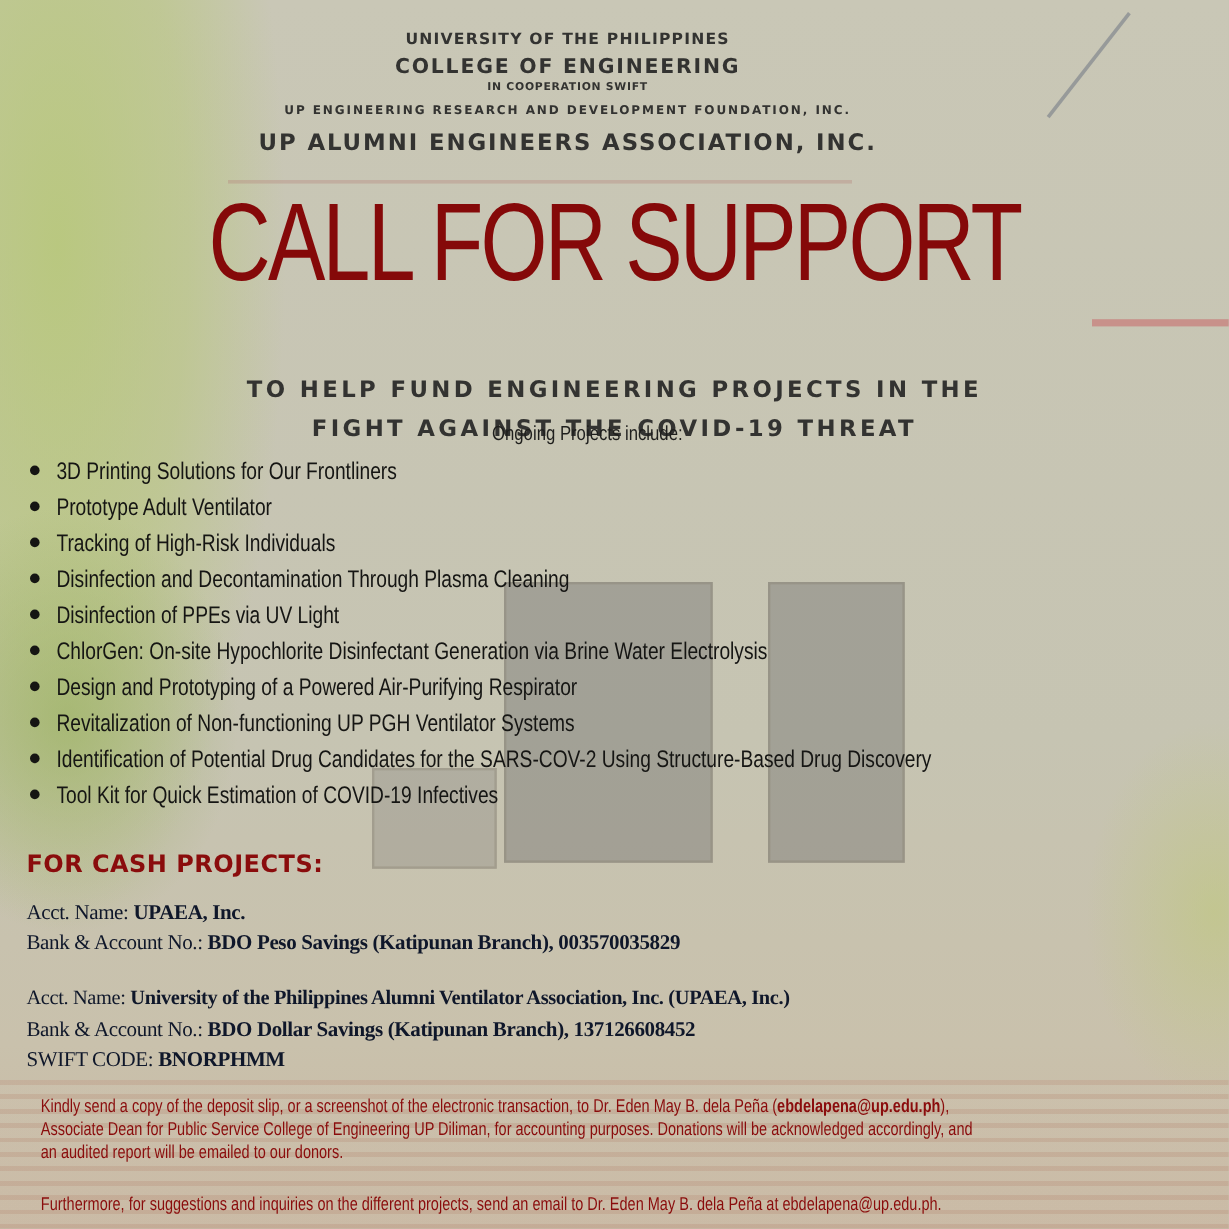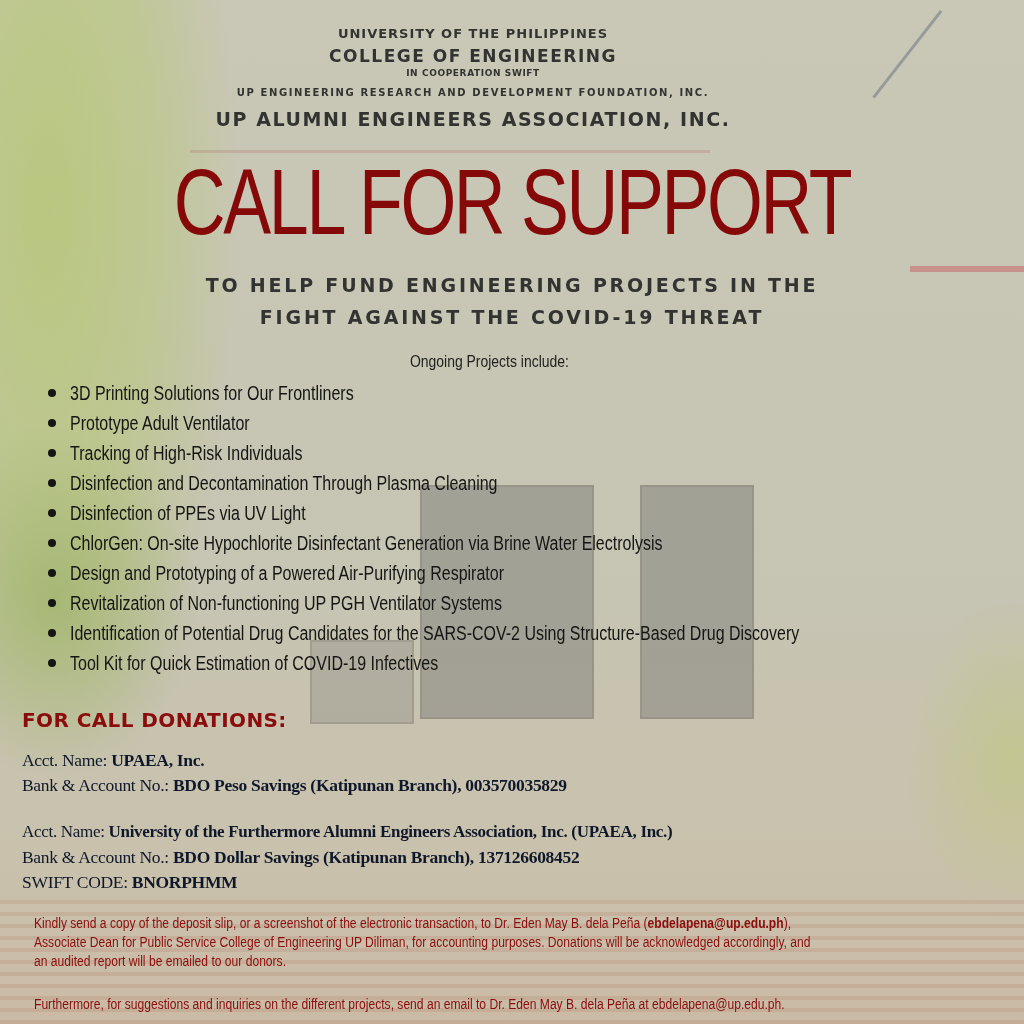--- a/index.html
+++ b/index.html
@@ -33,28 +33,28 @@
   .hdr-coe { top: 46px; font-size: 17px; letter-spacing: 1.5px; }
   .hdr-coop { top: 68px; font-size: 9px; letter-spacing: 0.6px; }
   .hdr-uperdfi { top: 87px; font-size: 10px; letter-spacing: 1.6px; }
   .hdr-upaea { top: 108px; font-size: 19px; letter-spacing: 1.6px; }
 
   .title { position: absolute; left: 0; top: 150px; width: 1024px; text-align: center;
     color: #850909; font-family: "Liberation Sans Narrow", "Liberation Sans", sans-serif;
     font-size: 92px; line-height: 104px; letter-spacing: -3px; transform: scaleX(0.78); transform-origin: 512px 0; font-weight: normal; }
 
   .subtitle { position: absolute; left: 0; width: 1024px; text-align: center; color: #333331;
-    font-family: "DejaVu Sans", sans-serif; font-weight: bold; font-size: 19px; letter-spacing: 2.8px; }
+    font-family: "DejaVu Sans", sans-serif; font-weight: bold; font-size: 19px; letter-spacing: 2.8px; margin-top: 40px; }
   .sub1 { top: 274px; }
   .sub2 { top: 306px; }
 
   .ongoing { position: absolute; left: 410px; top: 352px; font-size: 17px; color: #1f1f1d;
     font-family: "Liberation Sans", sans-serif; transform: scaleX(0.82); transform-origin: left top; }
 
-  .projects { position: absolute; left: 48px; top: 378px; margin: 0; padding: 0; list-style: none; }
+  .projects { position: absolute; left: 25px; top: 378px; margin: 0; padding: 0; list-style: none; }
   .projects li { height: 30px; line-height: 30px; font-size: 20px; color: #151513; white-space: nowrap; position: relative; }
   .projects li .bullet { display: inline-block; width: 8px; height: 8px; border-radius: 50%; background: #151513; vertical-align: middle; margin-right: 14px; position: relative; top: -2px; }
   .projects li .txt { display: inline-block; transform: scaleX(0.80); transform-origin: left center; }
 
   .cash-title { position: absolute; left: 22px; top: 708px; color: #8a0c0c; font-weight: bold; font-size: 20px; letter-spacing: 0.4px; font-family: "DejaVu Sans", sans-serif; }
 
   .acct { position: absolute; left: 22px; color: #0f172a; font-size: 17.5px; white-space: nowrap; font-family: Liberation Serif, serif; }
   .acct .lbl { font-weight: normal; letter-spacing: -0.3px; }
   .acct .val { font-weight: bold; letter-spacing: -0.3px; }
   .a1 { top: 750px; } .a2 { top: 775px; } .a3 { top: 822px; } .a4 { top: 847px; } .a5 { top: 872px; }
@@ -104,30 +104,30 @@
     <li><span class="bullet"></span><span class="txt">Tracking of High-Risk Individuals</span></li>
     <li><span class="bullet"></span><span class="txt">Disinfection and Decontamination Through Plasma Cleaning</span></li>
     <li><span class="bullet"></span><span class="txt">Disinfection of PPEs via UV Light</span></li>
     <li><span class="bullet"></span><span class="txt">ChlorGen: On-site Hypochlorite Disinfectant Generation via Brine Water Electrolysis</span></li>
     <li><span class="bullet"></span><span class="txt">Design and Prototyping of a Powered Air-Purifying Respirator</span></li>
     <li><span class="bullet"></span><span class="txt">Revitalization of Non-functioning UP PGH Ventilator Systems</span></li>
     <li><span class="bullet"></span><span class="txt">Identification of Potential Drug Candidates for the SARS-COV-2 Using Structure-Based Drug Discovery</span></li>
     <li><span class="bullet"></span><span class="txt">Tool Kit for Quick Estimation of COVID-19 Infectives</span></li>
   </ul>
 
-  <div class="cash-title">FOR CALL DONATIONS:</div>
+  <div class="cash-title">FOR CASH PROJECTS:</div>
 
   <div class="acct a1">
     <span class="lbl">Acct. Name: </span><span class="val">UPAEA, Inc.</span>
   </div>
   <div class="acct a2">
     <span class="lbl">Bank &amp; Account No.: </span><span class="val">BDO Peso Savings (Katipunan Branch), 003570035829</span>
   </div>
   <div class="acct a3">
-    <span class="lbl">Acct. Name: </span><span class="val">University of the Furthermore Alumni Engineers Association, Inc. (UPAEA, Inc.)</span>
+    <span class="lbl">Acct. Name: </span><span class="val">University of the Philippines Alumni Ventilator Association, Inc. (UPAEA, Inc.)</span>
   </div>
   <div class="acct a4">
     <span class="lbl">Bank &amp; Account No.: </span><span class="val">BDO Dollar Savings (Katipunan Branch), 137126608452</span>
   </div>
   <div class="acct a5">
     <span class="lbl">SWIFT CODE: </span><span class="val">BNORPHMM</span>
   </div>
 
   <div class="note n1">
     <p><span>Kindly send a copy of the deposit slip, or a screenshot of the electronic transaction, to Dr. Eden May B. dela Peña (</span><b>ebdelapena@up.edu.ph</b><span>),</span></p>

